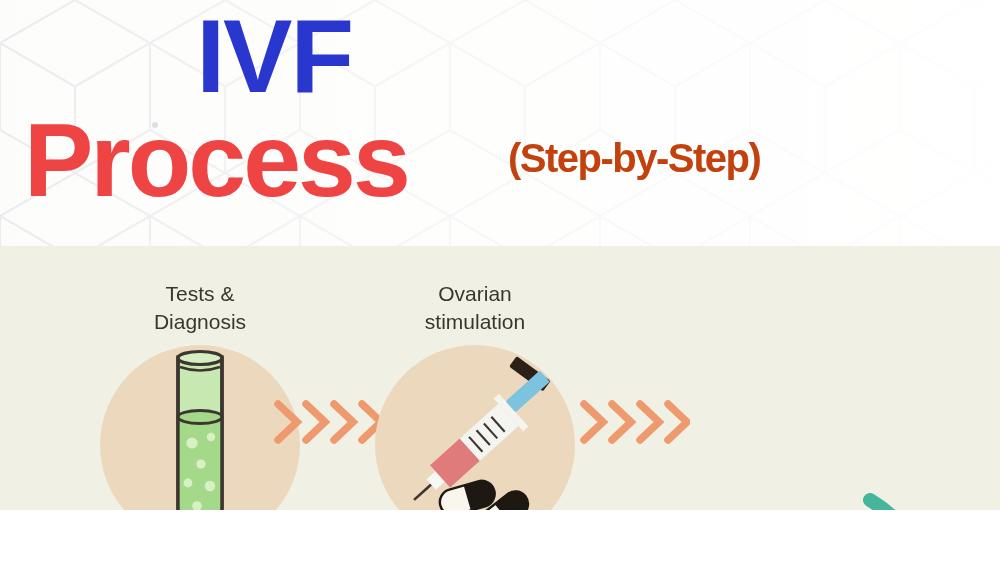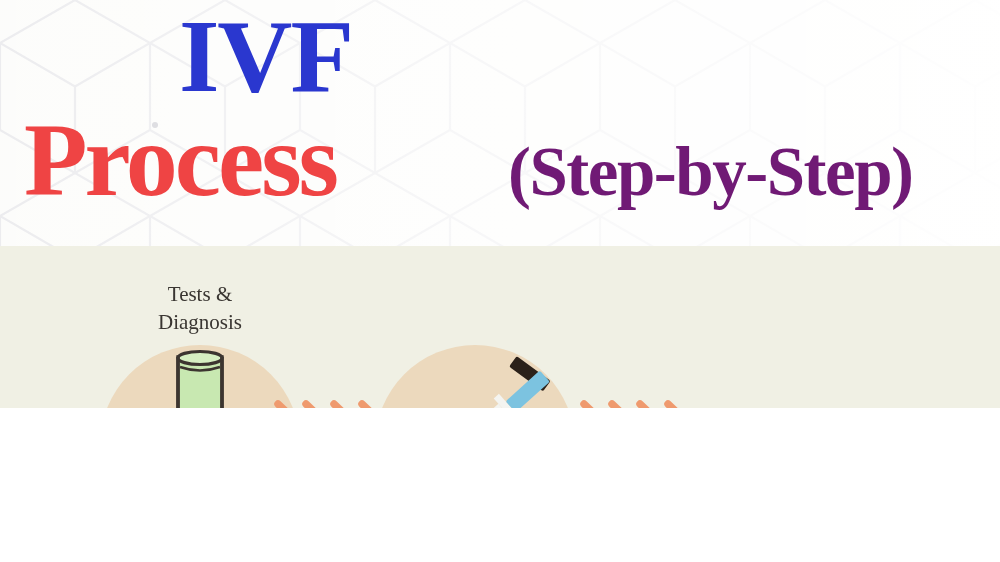--- a/index.html
+++ b/index.html
@@ -3,21 +3,21 @@
 <meta charset="utf-8">
 <title>IVF Process Infographic</title>
 <style>
   * { margin:0; padding:0; box-sizing:border-box; }
   html, body {
     width:1000px; height:562px; overflow:hidden;
     font-family:"Liberation Sans", sans-serif;
     background:#ffffff;
   }
   #infographic {
-    position:relative; width:1000px; height:408px; overflow:hidden;font-family:Liberation Serif, serif;
+    position:relative; width:1000px; height:510px; overflow:hidden;
   }
 
   
   .header {
     position:absolute; left:0; top:0; width:1000px; height:246px;
     background:#fcfcfa;
     overflow:hidden;
   }
   .hex-pattern {
     position:absolute; left:0; top:0; width:1000px; height:246px;
@@ -33,22 +33,22 @@
     white-space:nowrap;
   }
   .title-line2 {
     position:absolute; left:24px; top:108px;
     font-size:104px; font-weight:bold; letter-spacing:-3px;
     color:#ef4444; line-height:1.0;
     white-space:nowrap;
   }
   .title-suffix {
     position:absolute; left:508px; top:138px;
-    font-size:69px; font-weight:bold; letter-spacing:-1.5px;
-    color:#701a75; line-height:1.0;
+    font-size:40px; font-weight:bold; letter-spacing:-1.5px;
+    color:#c2410c; line-height:1.0;
     white-space:nowrap;
   }
 
   
   .steps-area {
     position:absolute; left:0; top:246px; width:1000px; height:316px;
     background:#f0f0e4;
     overflow:hidden;
   }
   .step {
@@ -151,20 +151,22 @@
         <g fill="none" stroke="#ef9a6e" stroke-width="7.5" stroke-linecap="round">
           <polyline points="6,12 25,30 6,48"></polyline>
           <polyline points="34,12 53,30 34,48"></polyline>
           <polyline points="62,12 81,30 62,48"></polyline>
           <polyline points="90,12 109,30 90,48"></polyline>
         </g>
       </svg>
     </div>
 
     <div class="step" style="left:345px;">
+      <div class="step-label">Ovarian
+stimulation</div>
       <div class="step-circle">
         <svg class="icon-art" viewBox="0 0 200 200">
 
           <g transform="rotate(36 150 32)">
             <rect x="131" y="20" width="42" height="13" rx="2" fill="#2b2119"></rect>
           </g>
 
           <g transform="rotate(-42 100 100)">
 
             <line x1="18" y1="100" x2="41" y2="100" stroke="#3c3530" stroke-width="2.6"></line>

